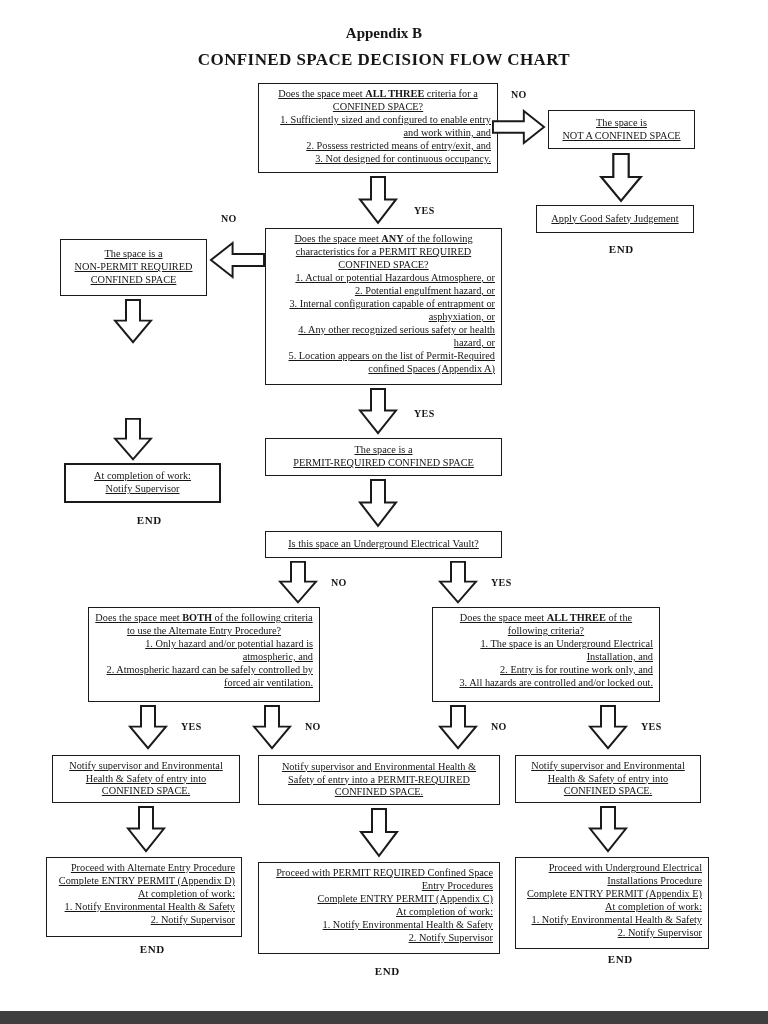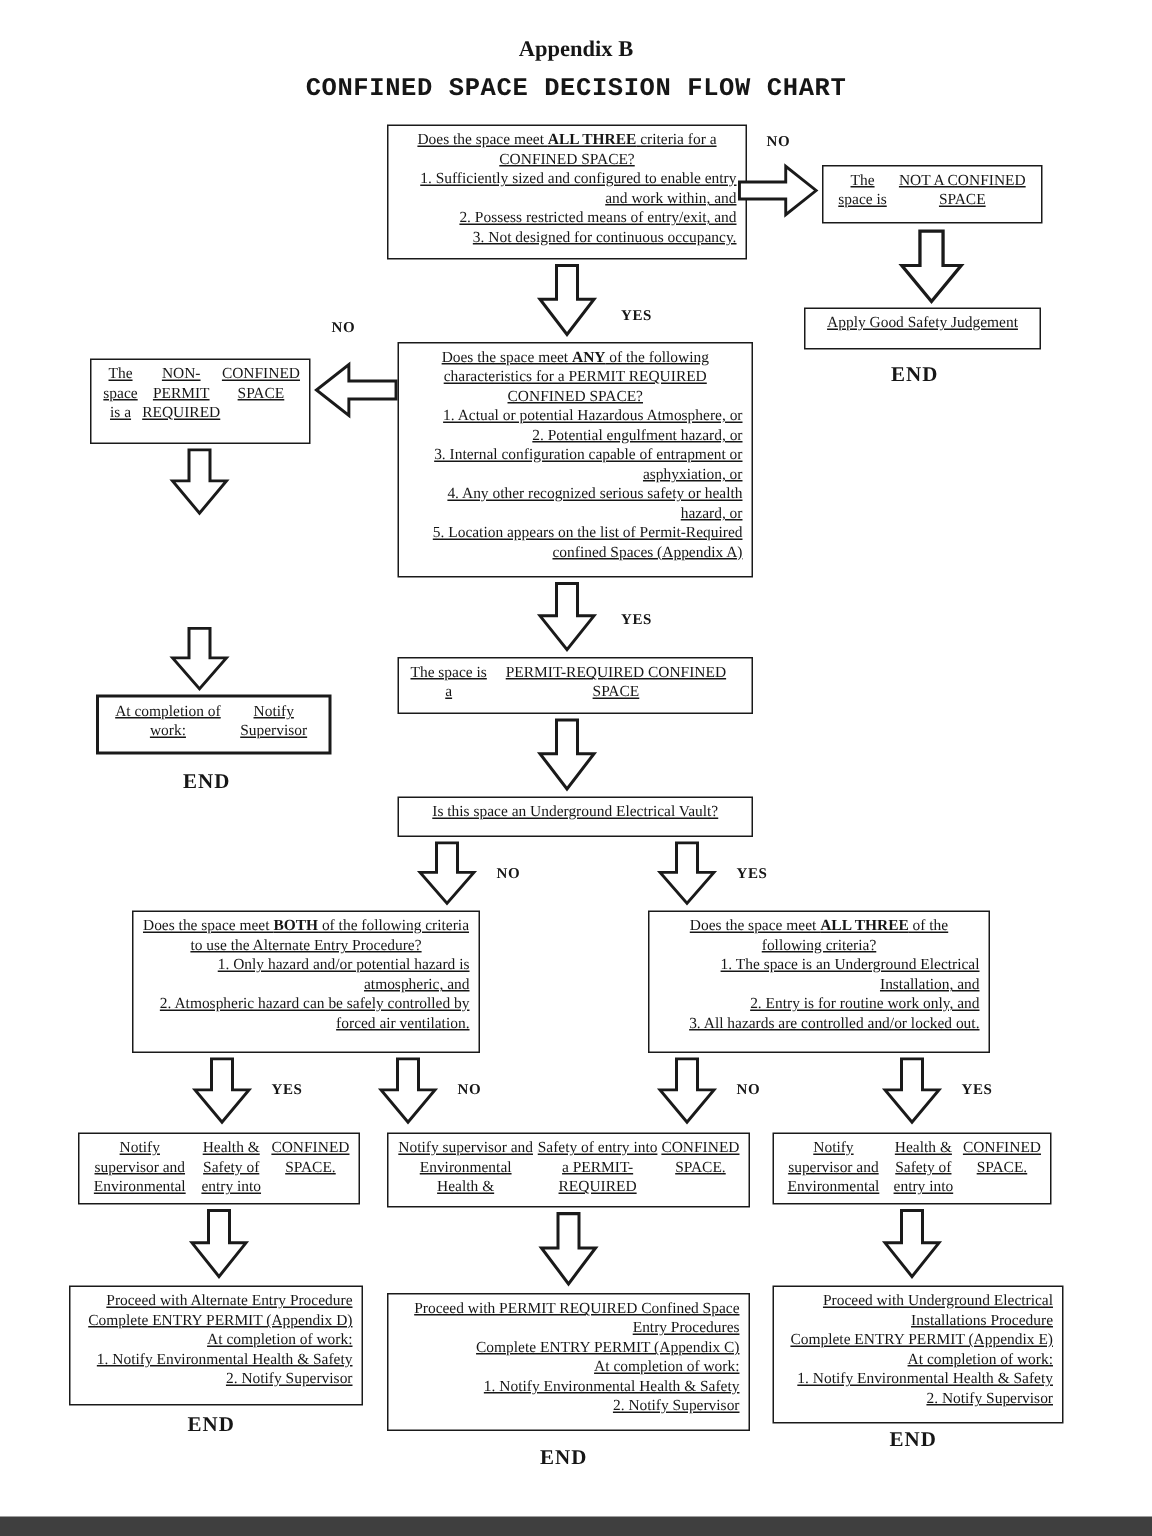--- a/index.html
+++ b/index.html
@@ -4,32 +4,32 @@
 <style>
   html,body { margin:0; padding:0; background:#e8e8e8; }
   .page {
     position:relative; width:768px; height:1024px; background:#ffffff;
     font-family:"Liberation Serif","DejaVu Serif",serif; color:#161616;
     overflow:hidden; margin:0 auto;
   }
   .t1 { position:absolute; left:0; top:25px; width:100%; text-align:center;
         font-weight:bold; font-size:15px; }
   .t2 { position:absolute; left:0; top:50px; width:100%; text-align:center;
-        font-weight:bold; font-size:17px; letter-spacing:0.4px;font-family:Liberation Mono, monospace; }
+        font-weight:bold; font-size:17px; letter-spacing:0.4px; }
   .box {
     position:absolute; border:1.8px solid #1a1a1a; background:#fff;
     font-size:10.3px; line-height:1.26; padding:4px 6px; box-sizing:border-box;text-decoration:underline;
   }
-  .vc { display:flex; flex-direction:row; justify-content:center; }
+  .vc { display:flex; flex-direction:column; justify-content:center; }
   .ctr { text-align:center; }
   .item { text-align:right; }
   .thick { border-width:2.4px; }
   .lbl { position:absolute; font-weight:bold; font-size:10px; letter-spacing:0.4px; }
-  .end { position:absolute; font-weight:bold; font-size:14px; letter-spacing:0.7px;
-         width:40px; text-align:left; }
+  .end { position:absolute; font-weight:bold; font-size:11px; letter-spacing:0.7px;
+         width:40px; text-align:right; }
   .arr { position:absolute; overflow:visible; }
   .arr polygon { fill:#ffffff; stroke:#1a1a1a; stroke-width:2; stroke-linejoin:miter; }
   .botbar { position:absolute; left:0; bottom:0; width:100%; height:13px; background:#3f3f3f; }
 </style>
 </head>
 <body>
 
 <div class="page">
 
   <div class="t1">Appendix B</div>

